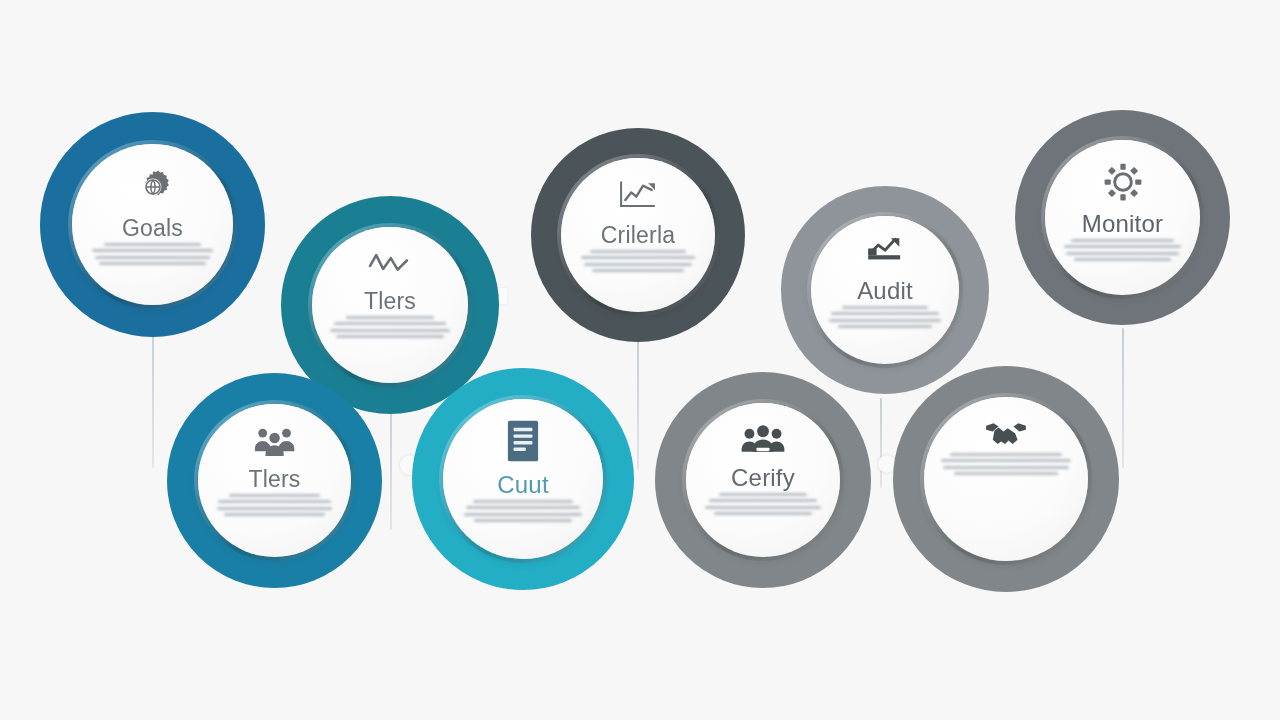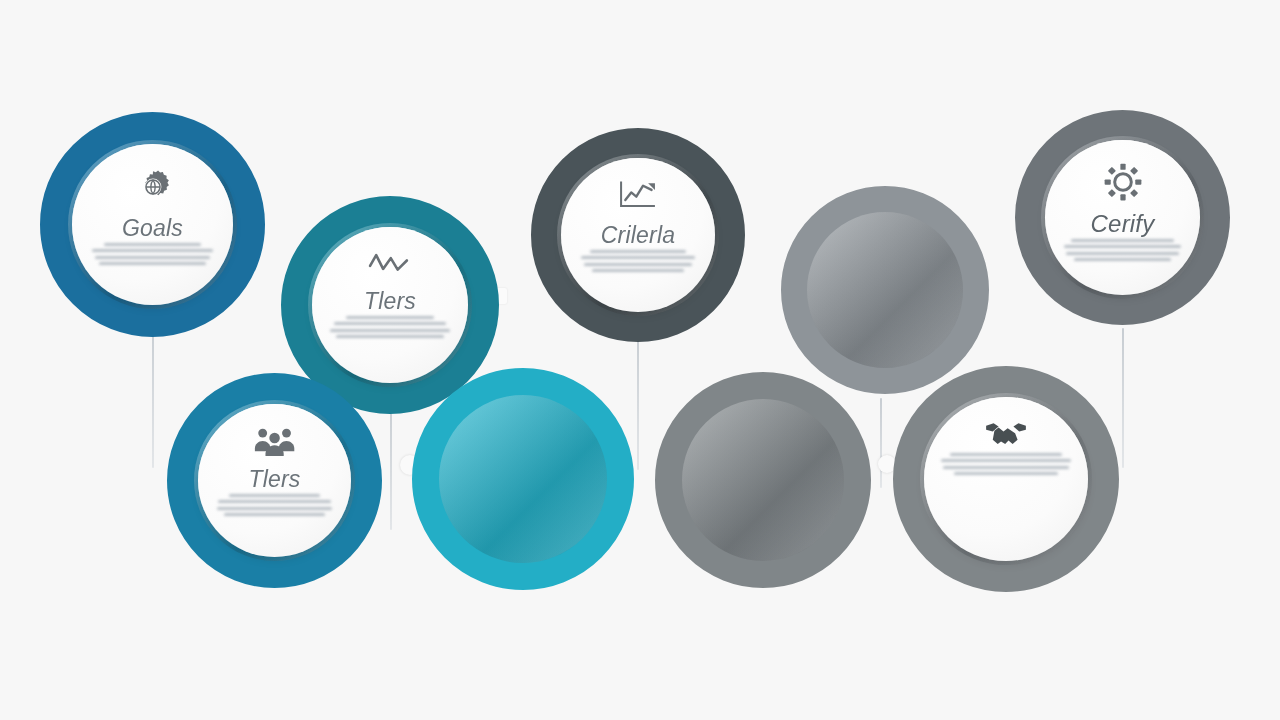--- a/index.html
+++ b/index.html
@@ -36,21 +36,20 @@
     display:block;margin:0 auto;
     filter:blur(.35px);
     opacity:.93;
   }
   .ttl{
     font-weight:400;
     letter-spacing:.2px;
     line-height:1;
     white-space:nowrap;
     filter:blur(.45px);
-    font-style:italic;
   }
   .body{
     width:78%;
     margin:0 auto;
     filter:blur(1.35px);
     opacity:.62;
   }
   .body span{
     display:block;height:3px;border-radius:2px;
     background:#8e99a4;margin:3.2px auto 0;
@@ -133,39 +132,54 @@
         <span style="width:80%"></span>
           <span style="width:95%"></span>
           <span style="width:90%"></span>
           <span style="width:76%"></span>
       </div>
     </div>
   </div>
 
   <div class="node" style="left:781px;top:186px;width:208px;height:208px;">
     <div class="ring" style="border:26px solid #8e9499;background:linear-gradient(145deg,#9ba1a6,#787e83);"></div>
+    <div class="disc" style="left:30px;top:30px;width:148px;height:148px;padding-top:19px;">
+      <svg class="icon" width="44" height="32" viewBox="0 0 52 38">
+        <rect x="6" y="24" width="38" height="5" fill="#3b4246"></rect>
+        <rect x="6" y="16" width="10" height="8" fill="#3b4246"></rect>
+        <polyline fill="none" stroke="#3b4246" stroke-width="3.4" stroke-linejoin="round" stroke-linecap="round" points="8,22 18,12 26,18 38,5"></polyline>
+        <path fill="#3b4246" d="M33 4h10v10z"></path>
+      </svg>
+      <div class="ttl" style="color:#646c72;font-size:24px;margin-top:12px;">Audit</div>
+      <div class="body">
+        <span style="width:74%"></span>
+          <span style="width:93%"></span>
+          <span style="width:97%"></span>
+          <span style="width:82%"></span>
+      </div>
+    </div>
   </div>
 
   <div class="node" style="left:1015px;top:110px;width:215px;height:215px;">
     <div class="ring" style="border:26px solid #6e7479;background:linear-gradient(145deg,#7d848a,#5d6368);"></div>
     <div class="disc" style="left:30px;top:30px;width:155px;height:155px;padding-top:21px;">
       <svg class="icon" width="42" height="42" viewBox="0 0 48 48">
         <circle cx="24" cy="24" r="9.5" fill="none" stroke="#5f666b" stroke-width="3.4"></circle>
         <g fill="#5f666b">
           <rect x="21" y="3" width="6" height="7" rx="1"></rect>
             <rect x="21" y="38" width="6" height="7" rx="1"></rect>
           <rect x="3" y="21" width="7" height="6" rx="1"></rect>
             <rect x="38" y="21" width="7" height="6" rx="1"></rect>
           <rect x="8" y="8" width="6.6" height="6.6" rx="1" transform="rotate(-45 11.3 11.3)"></rect>
           <rect x="33.4" y="8" width="6.6" height="6.6" rx="1" transform="rotate(45 36.7 11.3)"></rect>
           <rect x="8" y="33.4" width="6.6" height="6.6" rx="1" transform="rotate(45 11.3 36.7)"></rect>
           <rect x="33.4" y="33.4" width="6.6" height="6.6" rx="1" transform="rotate(-45 36.7 36.7)"></rect>
         </g>
       </svg>
-      <div class="ttl" style="color:#5c646a;font-size:24px;margin-top:9px;">Cerify</div>
+      <div class="ttl" style="color:#5c646a;font-size:24px;margin-top:9px;">Monitor</div>
       <div class="body">
         <span style="width:86%"></span>
           <span style="width:96%"></span>
           <span style="width:94%"></span>
           <span style="width:80%"></span>
       </div>
     </div>
   </div>
 
   <div class="node" style="left:167px;top:373px;width:215px;height:215px;">
@@ -186,24 +200,62 @@
         <span style="width:76%"></span>
           <span style="width:94%"></span>
           <span style="width:96%"></span>
           <span style="width:84%"></span>
       </div>
     </div>
   </div>
 
   <div class="node" style="left:412px;top:368px;width:222px;height:222px;">
     <div class="ring" style="border:27px solid #23aec6;background:linear-gradient(145deg,#36bdd4,#1a9cb2);"></div>
+    <div class="disc" style="left:31px;top:31px;width:160px;height:160px;padding-top:20px;">
+      <svg class="icon" width="34" height="44" viewBox="0 0 36 46">
+        <rect x="2" y="1.5" width="32" height="43" rx="2" fill="#3f6179"></rect>
+        <g fill="#e9f1f5">
+          <rect x="8" y="9" width="20" height="3.6" rx="1"></rect>
+          <rect x="8" y="16" width="20" height="3.6" rx="1"></rect>
+          <rect x="8" y="23" width="20" height="3.6" rx="1"></rect>
+          <rect x="8" y="30" width="13" height="3.6" rx="1"></rect>
+        </g>
+      </svg>
+      <div class="ttl" style="color:#4f9bb3;font-size:24px;margin-top:10px;">Cuut</div>
+      <div class="body">
+        <span style="width:80%"></span>
+          <span style="width:92%"></span>
+          <span style="width:95%"></span>
+          <span style="width:78%"></span>
+      </div>
+    </div>
   </div>
 
   <div class="node" style="left:655px;top:372px;width:216px;height:216px;">
     <div class="ring" style="border:27px solid #808689;background:linear-gradient(145deg,#8f9598,#6e7478);"></div>
+    <div class="disc" style="left:31px;top:31px;width:154px;height:154px;padding-top:20px;">
+      <svg class="icon" width="46" height="33" viewBox="0 0 56 40">
+        <g fill="#3b4246">
+          <circle cx="11.5" cy="13" r="6"></circle>
+            <path d="M2 32c0-5.6 4.2-9.6 9.5-9.6S21 26.4 21 32v3H2z"></path>
+          <circle cx="44.5" cy="13" r="6"></circle>
+            <path d="M35 32c0-5.6 4.2-9.6 9.5-9.6S54 26.4 54 32v3H35z"></path>
+          <circle cx="28" cy="10" r="7.2"></circle>
+            <path d="M15.6 31.5c0-6.9 5.6-11.5 12.4-11.5s12.4 4.6 12.4 11.5V35H15.6z"></path>
+        </g>
+        <rect x="20" y="30" width="16" height="4" rx="1.4" fill="#fbfbfb"></rect>
+      </svg>
+      <div class="ttl" style="color:#626a70;font-size:24px;margin-top:10px;">Cerify</div>
+      <div class="body">
+        <span style="width:74%"></span>
+          <span style="width:90%"></span>
+          <span style="width:96%"></span>
+          <span style="width:82%"></span>
+      </div>
+    </div>
   </div>
 
   <div class="node" style="left:893px;top:366px;width:226px;height:226px;">
     <div class="ring" style="border:27px solid #808689;background:linear-gradient(145deg,#90969a,#6d7377);"></div>
     <div class="disc" style="left:31px;top:31px;width:164px;height:164px;padding-top:21px;">
       <svg class="icon" width="48" height="32" viewBox="0 0 58 36">
         <g fill="#3b4246">
           <path d="M5 8l9-3 6 4-7 6-8-2z"></path>
           <path d="M53 8l-9-3-6 4 7 6 8-2z"></path>
           <path d="M20 10l6 5 5-4 9 6 3 8-6 5-5-4-4 4-5-3-4 3-6-5 2-11z"></path>

